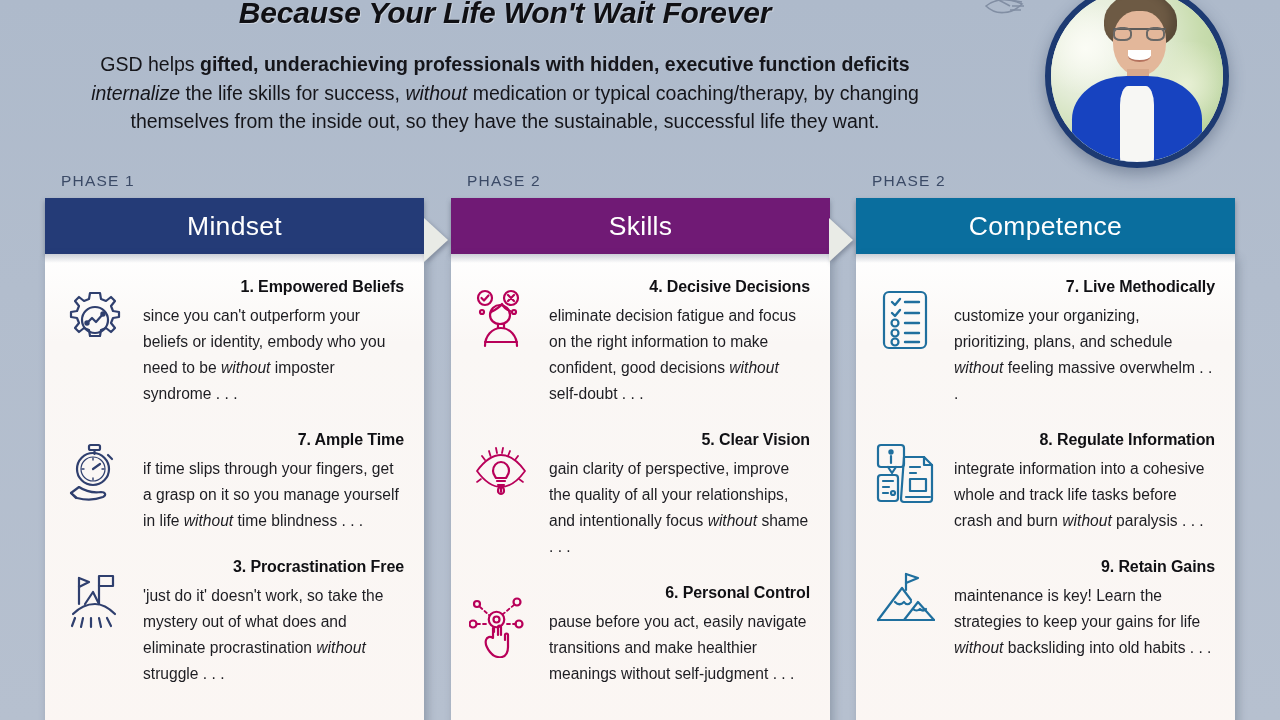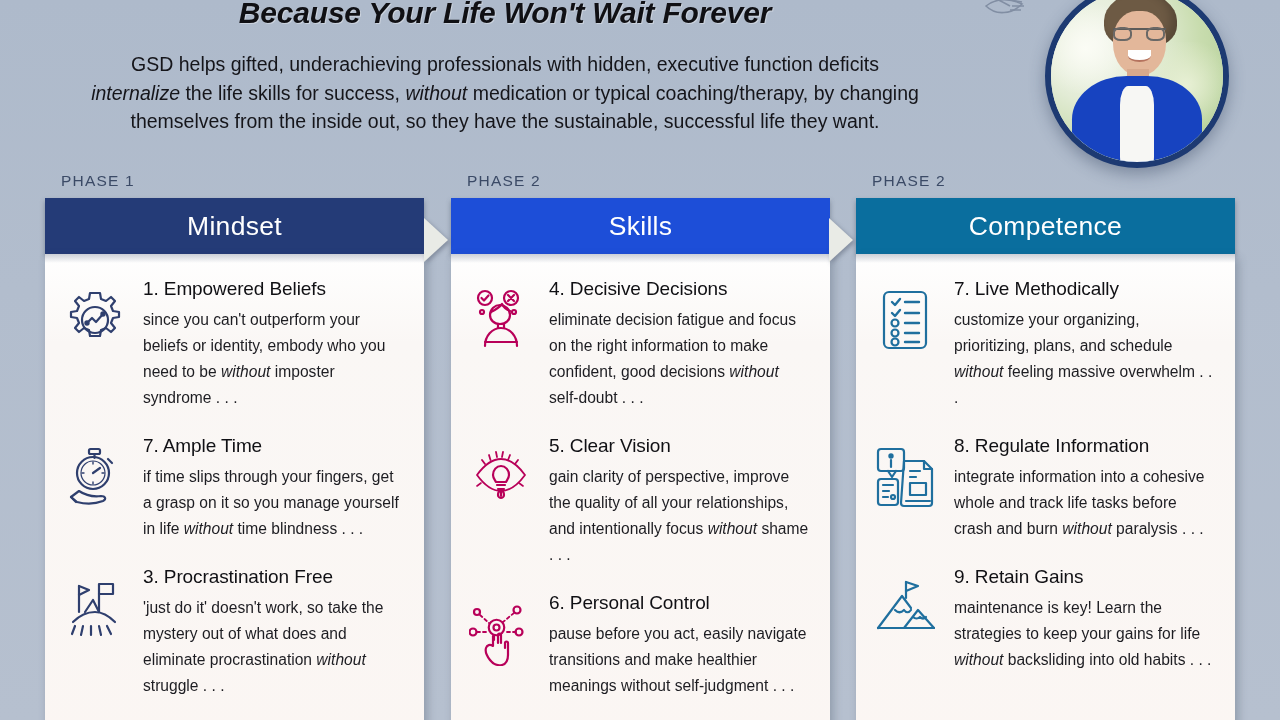--- a/index.html
+++ b/index.html
@@ -19,21 +19,21 @@
     font-size:30px; font-weight:bold; font-style:italic;
     letter-spacing:-0.2px;
     color:#101014;
     text-shadow: 1px 1px 0 rgba(255,255,255,.35);
   }
   .subcopy {
     position:absolute; left:0; top:50px; width:1010px;
     text-align:center;
     font-size:19.5px; line-height:28.5px; color:#15151a;
   }
-  .subcopy b { font-weight:normal; }
+  .subcopy b { font-weight:bold; }
   .subcopy i { font-style:italic; }
 
   .logo-mark {
     position:absolute; left:952px; top:-14px; width:86px; height:46px;
     opacity:.45;
   }
   .avatar {
     position:absolute; left:1045px; top:-16px;
     width:184px; height:184px; border-radius:50%;
     border:6px solid #1d3a72;
@@ -130,22 +130,23 @@
   }
   .card:before{
     content:""; position:absolute; left:0; right:0; top:0; height:9px;
     background:linear-gradient(180deg, rgba(120,130,150,.38), rgba(120,130,150,0));
   }
 
   .item { display:flex; gap:12px; margin-bottom:24px; padding-left:6px; }
   .item .ic { width:72px; flex:0 0 72px; display:flex; align-items:flex-start; justify-content:center; padding-top:10px; }
   .item .tx { flex:1; padding-right:4px; }
   .item h3 {
-    font-size:19px; font-weight:normal; color:#101014; margin-bottom:7px;
+    font-size:16px; font-weight:bold; color:#101014; margin-bottom:7px;
     letter-spacing:-0.1px;
+    text-align:right;
   }
   .item p { font-size:15.6px; line-height:26px; color:#1d1d22; }
   .item p i { font-style:italic; }
 
   svg { display:block; }
 </style>
 </head>
 <body>
 
 <div class="header">
@@ -243,21 +244,21 @@
           <h3>3.  Procrastination Free</h3>
           <p><span>'just do it' doesn't work, so take the mystery out of what does and eliminate procrastination </span><i>without</i><span> struggle . . .</span></p>
         </div>
       </div>
 
     </div>
   </div>
 
   <div class="col c2">
     <div class="phase-label">PHASE 2</div>
-    <div class="band" id="band2" style="background: #1d4ed8;">Skills</div>
+    <div class="band" id="band2" style="background: #701a75;">Skills</div>
     <div class="card">
 
       <div class="item">
         <div class="ic">
           <svg width="64" height="64" viewBox="0 0 64 64" fill="none" stroke="#b80059" stroke-width="2.2" stroke-linecap="round" stroke-linejoin="round">
             <circle cx="16" cy="10" r="7"></circle>
             <path d="M12.5 10 l2.5 2.5 4.5 -5"></path>
             <circle cx="42" cy="10" r="7"></circle>
             <path d="M39 7 l6 6 M45 7 l-6 6"></path>
             <circle cx="13" cy="24" r="2"></circle>

